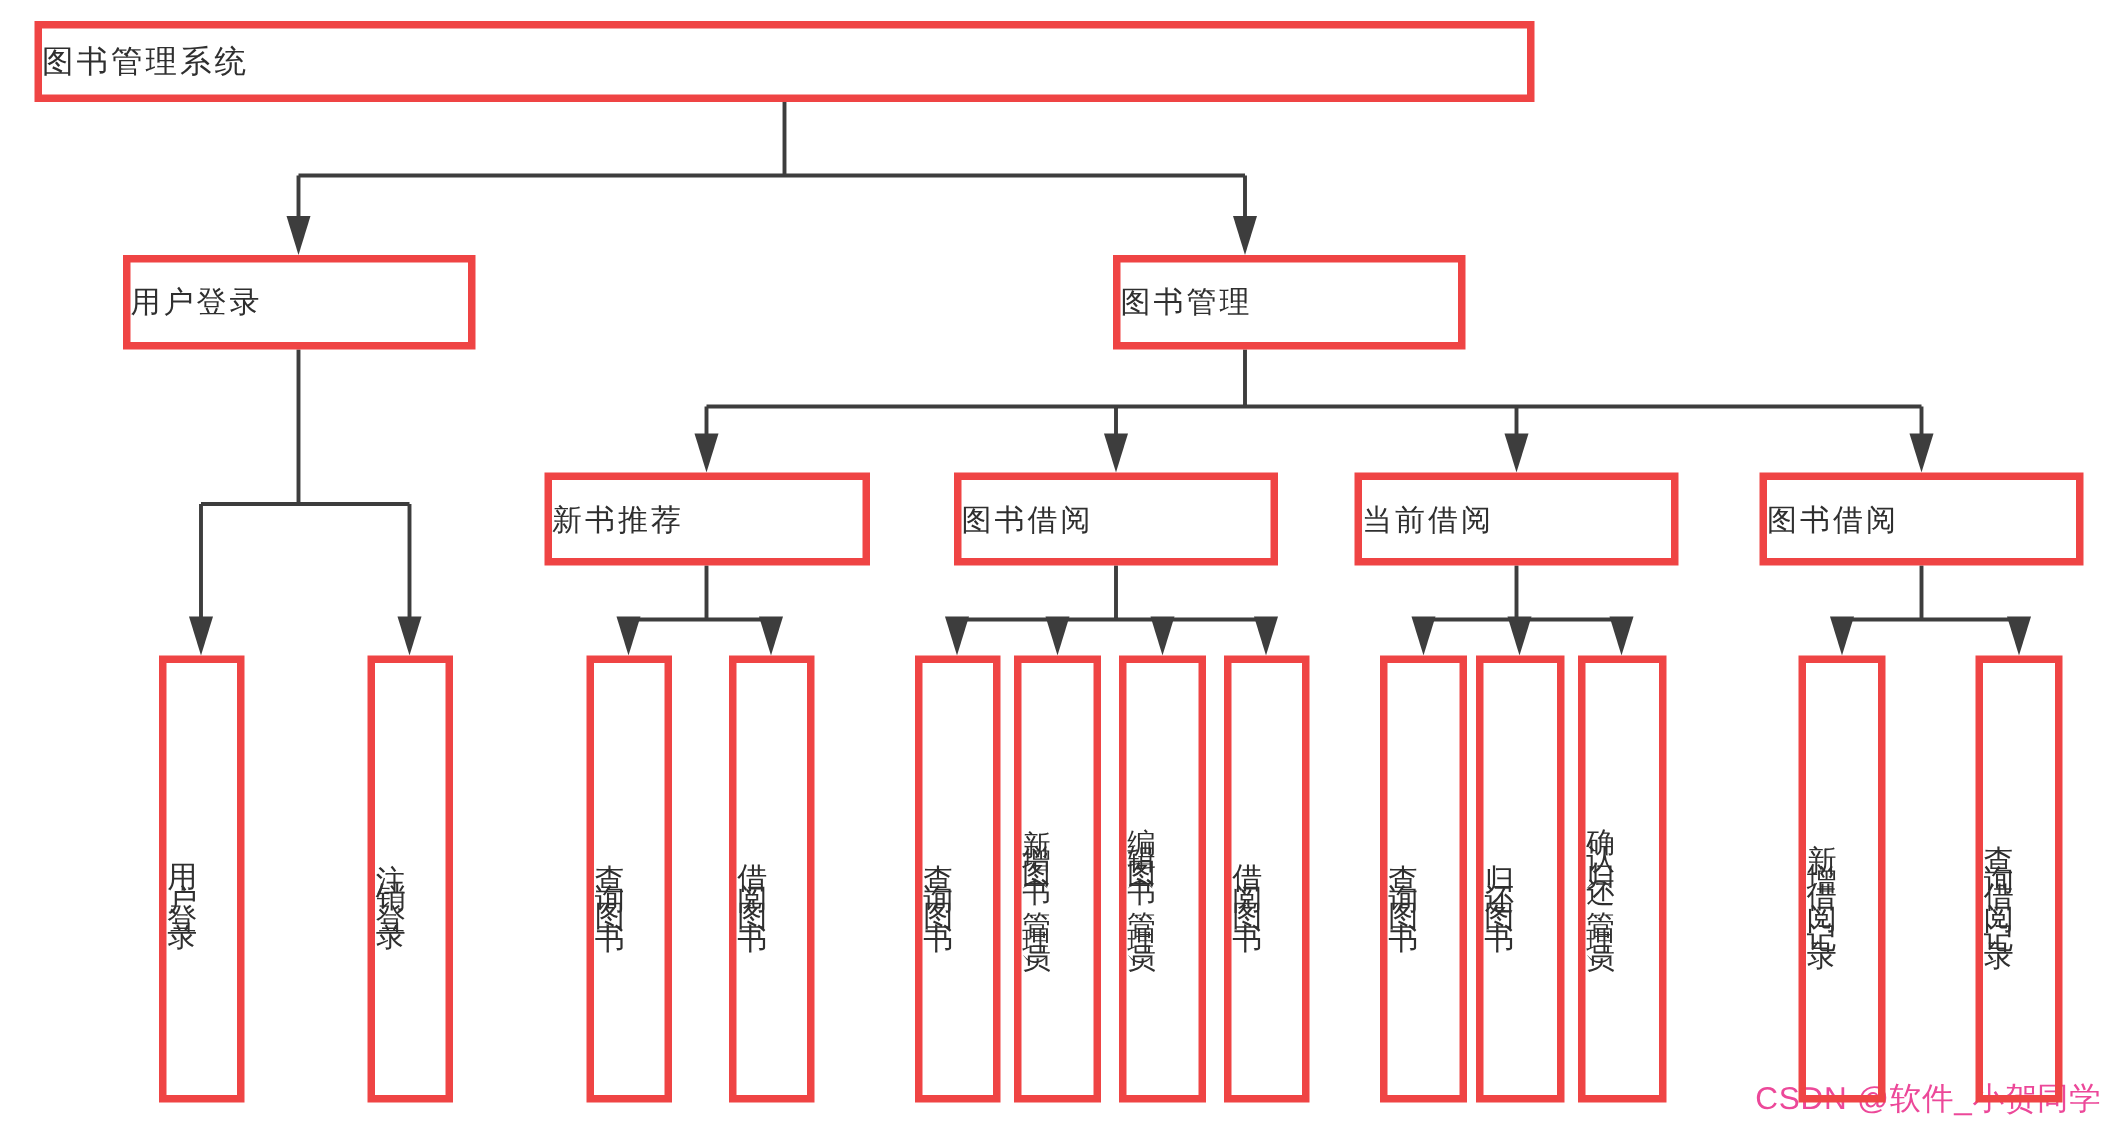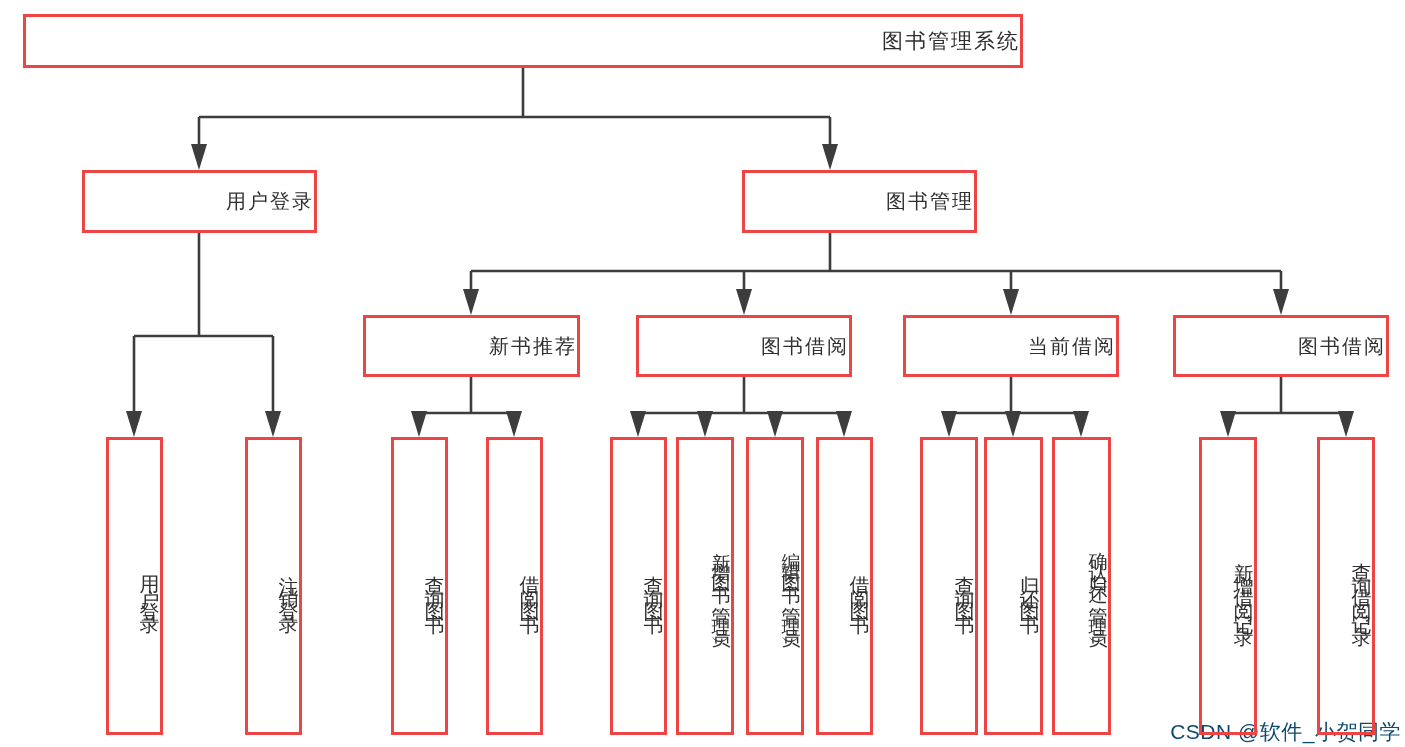--- a/index.html
+++ b/index.html
@@ -21,33 +21,33 @@
     width: 1405px;
     height: 747px;
     z-index: 1;
   }
   .watermark {
     position: absolute;
     top: 718px;
     right: 4px;
     z-index: 2;
     font-size: 21px;
-    color: #0c4a6e;
+    color: #ec4899;
     letter-spacing: 0.5px;
     white-space: nowrap;
     margin-left: 28px;
   }
   .node {
     position: absolute;
     box-sizing: border-box;
-    border: 3px solid #ef4444;
+    border: 5px solid #ef4444;
     background: transparent;
     display: flex;
     align-items: center;
-    justify-content: flex-end;
+    justify-content: flex-start;
     z-index: 3;
     color: #2f2f2f;
   }
   .hlabel {
     font-size: 20px;
     letter-spacing: 2px;
     white-space: nowrap;
   }
   .root-label {
     font-size: 21px;
@@ -113,21 +113,21 @@
     <span class="root-label">图书管理系统</span>
   </div>
 
   <div class="node" style="left:82px; top:170px; width:235px; height:63px;">
     <span class="hlabel">用户登录</span>
   </div>
   <div class="node" style="left:712px; top:170px; width:235px; height:63px;margin-left:30px;">
     <span class="hlabel">图书管理</span>
   </div>
 
-  <div class="node" style="left:363px; top:315px; width:217px; height:62px;padding-left:24px;">
+  <div class="node" style="left:363px; top:315px; width:217px; height:62px;">
     <span class="hlabel">新书推荐</span>
   </div>
   <div class="node" style="left:636px; top:315px; width:216px; height:62px;">
     <span class="hlabel">图书借阅</span>
   </div>
   <div class="node" style="left:903px; top:315px; width:216px; height:62px;">
     <span class="hlabel">当前借阅</span>
   </div>
   <div class="node" style="left:1173px; top:315px; width:216px; height:62px;">
     <span class="hlabel">图书借阅</span>

